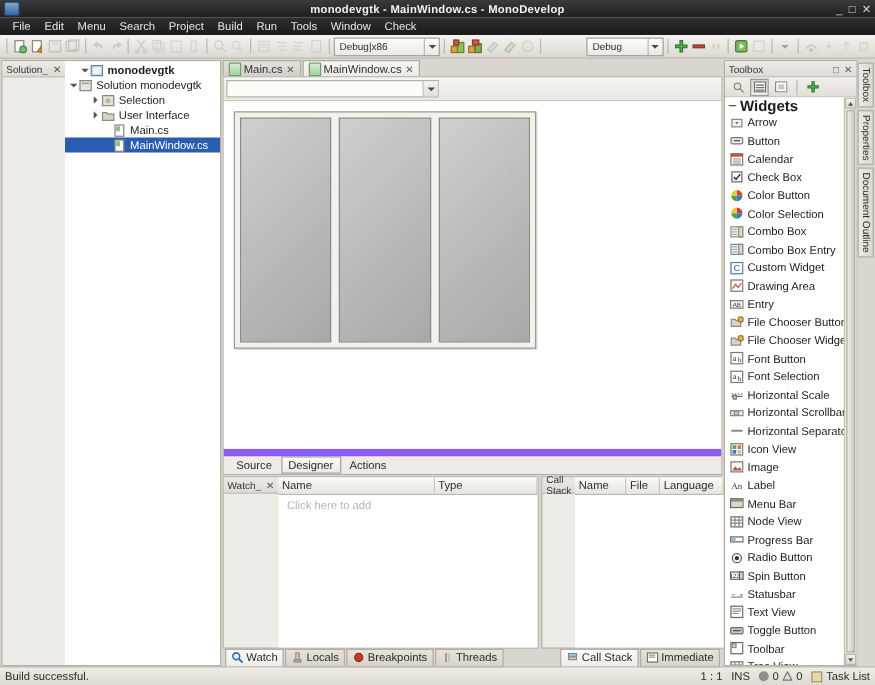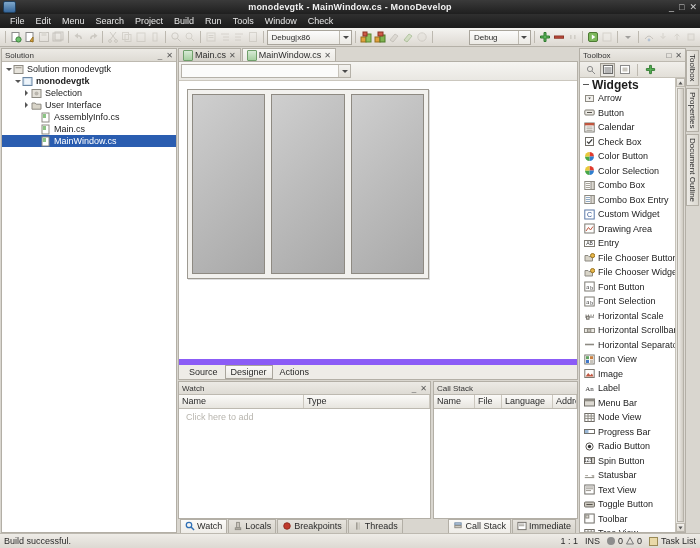--- a/index.html
+++ b/index.html
@@ -46,21 +46,21 @@
                 border-left:1px solid #bdb9b0;display:flex;align-items:center;justify-content:center;}
   .cb-x86{width:86px;}
   .cb-debug{width:60px;margin-left:33px;}
   .caret{width:0;height:0;border-left:3px solid transparent;border-right:3px solid transparent;
          border-top:3px solid #4a4a4a;}
 
   
   .body{flex:1;display:flex;min-height:0;background:#d9d6cf;}
 
   
-  .panel{background:#eeece7;border:1px solid #b3afa6;display:flex;flex-direction:column;min-height:0;}
+  .panel{background:#eeece7;border:1px solid #b3afa6;display:flex;min-height:0;}
   .panel-head{height:12px;flex:0 0 12px;display:flex;align-items:center;
               background:linear-gradient(#eceae5,#dedbd4);
               border-bottom:1px solid #bdb9b0;padding:0 3px;font-size:8px;color:#333;}
   .panel-head .ttl{font-size:8px;}
   .panel-head .hbtns{margin-left:auto;display:flex;gap:4px;color:#555;font-size:8px;}
 
   
   .solution{width:174px;flex:0 0 174px;margin:1px 0 0 1px;}
   .tree{flex:1;background:#fff;overflow:hidden;padding-top:1px;}
   .trow{display:flex;align-items:center;height:12px;font-size:9px;padding-left:2px;
@@ -392,44 +392,44 @@
 
     <div class="panel solution">
       <div class="panel-head">
         <span class="ttl">Solution</span>
         <span class="hbtns">
           <span>_</span>
           <span>✕</span>
         </span>
       </div>
       <div class="tree" id="soltree">
+          <div class="trow" style="padding-left:11px">
+            <span class="tw">
+              <i class="exp open"></i>
+            </span>
+            <span class="ico">
+              <svg width="11" height="11" viewBox="0 0 11 11">
+                <rect x="1" y="1.5" width="9" height="8" fill="#cfe0ef" stroke="#6a86a3"></rect>
+                <rect x="2.5" y="3" width="6" height="5" fill="#eef4fa"></rect>
+              </svg>
+            </span>
+            <span class="lbl bold">monodevgtk</span>
+          </div>
           <div class="trow" style="padding-left:2px">
             <span class="tw">
               <i class="exp open"></i>
             </span>
             <span class="ico">
               <svg width="11" height="11" viewBox="0 0 11 11">
                 <rect x="1" y="1.5" width="9" height="8" fill="#e7e4dc" stroke="#8d8a82"></rect>
                 <rect x="2.5" y="3" width="6" height="1.3" fill="#a8a49b"></rect>
               </svg>
             </span>
             <span class="lbl">Solution monodevgtk</span>
           </div>
-          <div class="trow" style="padding-left:11px">
-            <span class="tw">
-              <i class="exp open"></i>
-            </span>
-            <span class="ico">
-              <svg width="11" height="11" viewBox="0 0 11 11">
-                <rect x="1" y="1.5" width="9" height="8" fill="#cfe0ef" stroke="#6a86a3"></rect>
-                <rect x="2.5" y="3" width="6" height="5" fill="#eef4fa"></rect>
-              </svg>
-            </span>
-            <span class="lbl bold">monodevgtk</span>
-          </div>
           <div class="trow" style="padding-left:20px">
             <span class="tw">
               <i class="exp"></i>
             </span>
             <span class="ico">
               <svg width="11" height="11" viewBox="0 0 11 11">
                 <rect x="1" y="1.5" width="9" height="8" fill="#e4e1d9" stroke="#8d8a82"></rect>
                 <circle cx="5.5" cy="5.5" r="2" fill="#b9b5ac"></circle>
               </svg>
             </span>
@@ -438,30 +438,20 @@
           <div class="trow" style="padding-left:20px">
             <span class="tw">
               <i class="exp"></i>
             </span>
             <span class="ico">
               <svg width="11" height="11" viewBox="0 0 11 11">
                 <path d="M1 3 H4.2 L5.2 4.2 H10 V9.2 H1 Z" fill="#d8d4c8" stroke="#8d8a82"></path>
               </svg>
             </span>
             <span class="lbl">User Interface</span>
-          </div>
-          <div class="trow" style="padding-left:29px">
-            <span class="tw"></span>
-            <span class="ico">
-              <svg width="11" height="11" viewBox="0 0 11 11">
-                <rect x="2" y="1" width="7" height="9" fill="#ffffff" stroke="#8d8a82"></rect>
-                <rect x="2.8" y="2" width="3.2" height="4" fill="#8cc484"></rect>
-              </svg>
-            </span>
-            <span class="lbl">AssemblyInfo.cs</span>
           </div>
           <div class="trow" style="padding-left:29px">
             <span class="tw"></span>
             <span class="ico">
               <svg width="11" height="11" viewBox="0 0 11 11">
                 <rect x="2" y="1" width="7" height="9" fill="#ffffff" stroke="#8d8a82"></rect>
                 <rect x="2.8" y="2" width="3.2" height="4" fill="#8cc484"></rect>
               </svg>
             </span>
             <span class="lbl">Main.cs</span>

